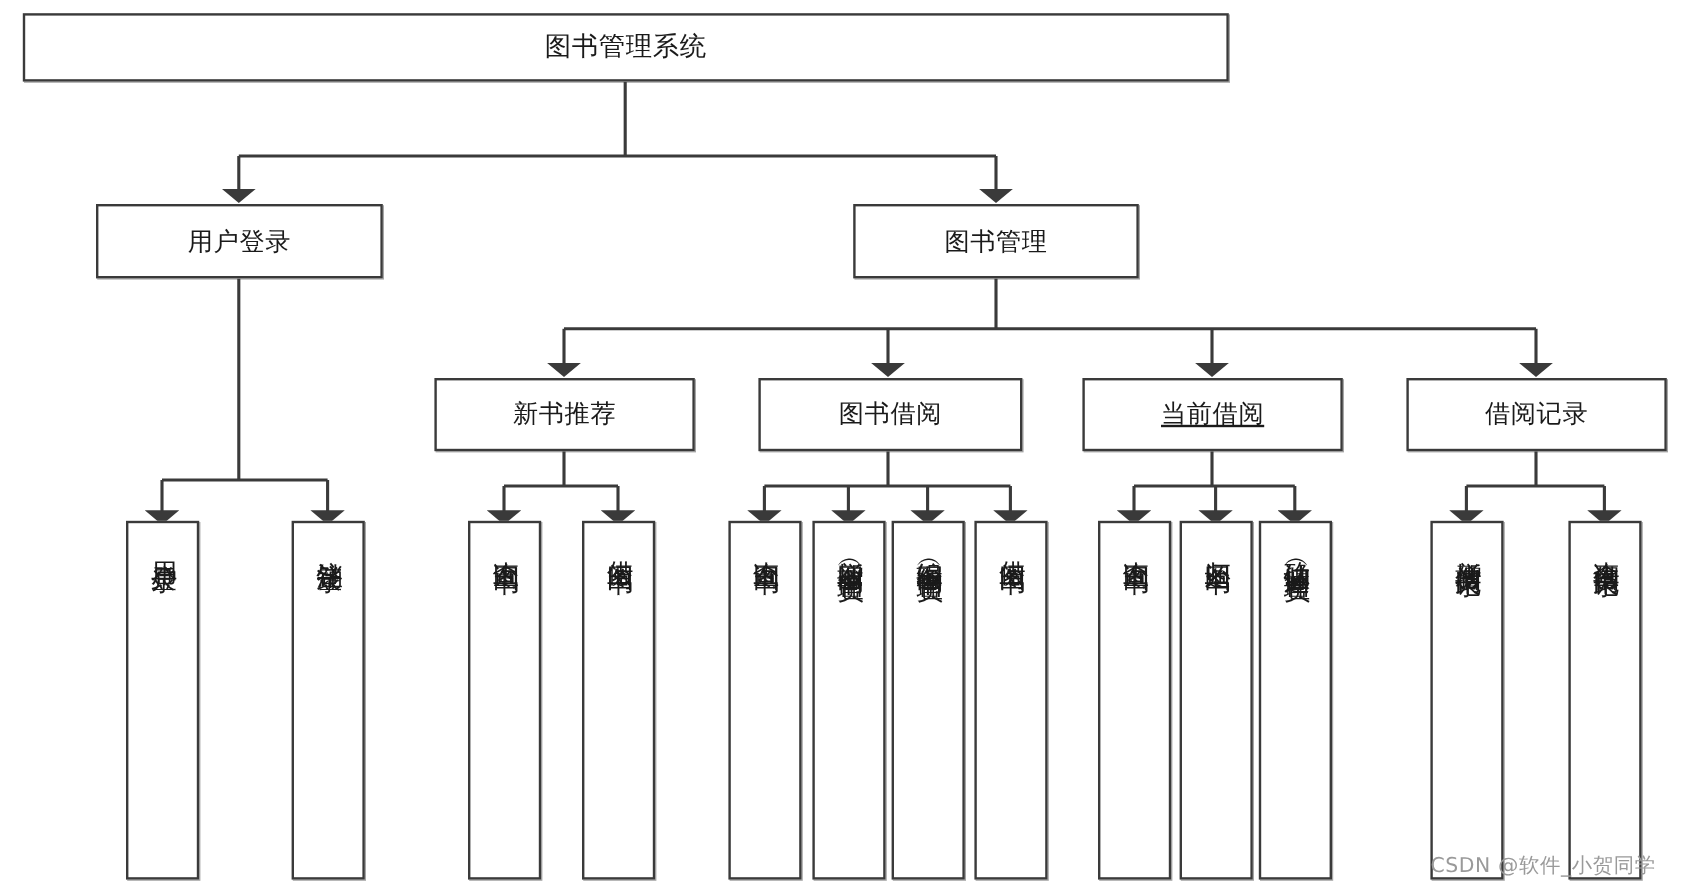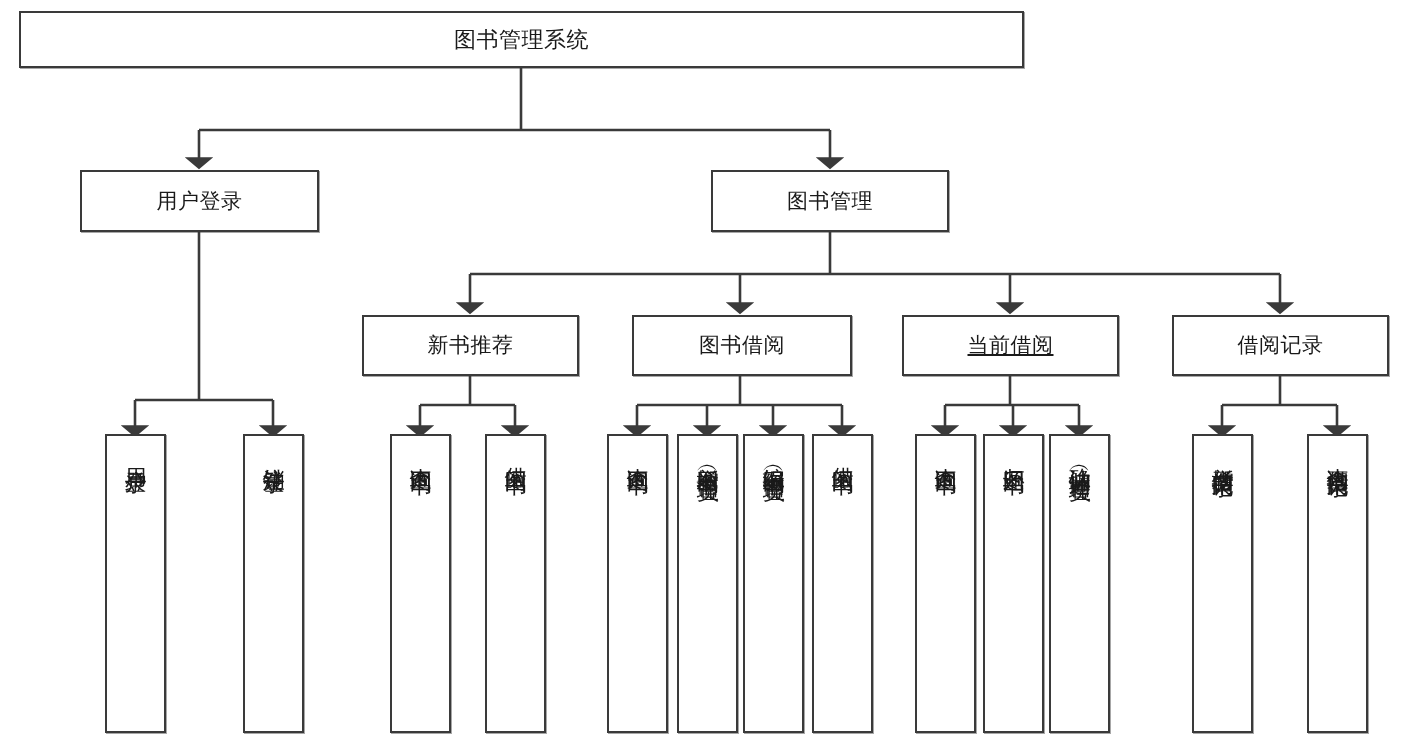--- a/index.html
+++ b/index.html
@@ -171,13 +171,14 @@
     <span class="lbl">确认归还（管理员）</span>
   </div>
 
   <div class="node v" style="left:1192px;top:434px;width:61px;height:299px;">
     <span class="lbl">新增借阅记录</span>
   </div>
   <div class="node v" style="left:1307px;top:434px;width:61px;height:299px;">
     <span class="lbl">查询借阅记录</span>
   </div>
 
+  <div id="watermark">CSDN @软件_小贺同学</div>
 </div>
 
 </body></html>

